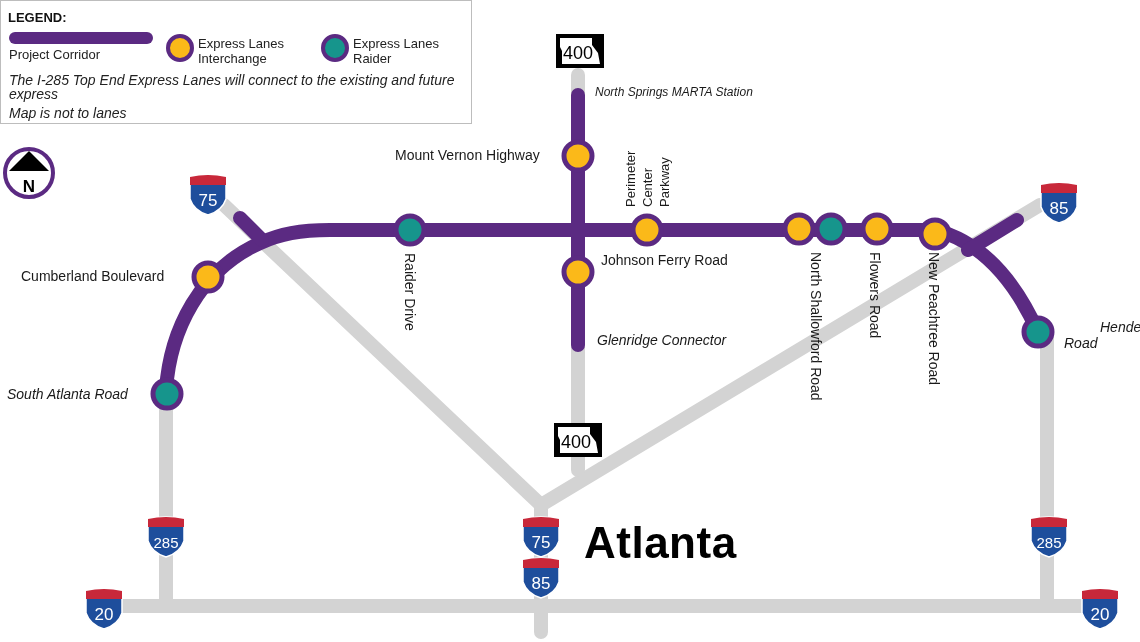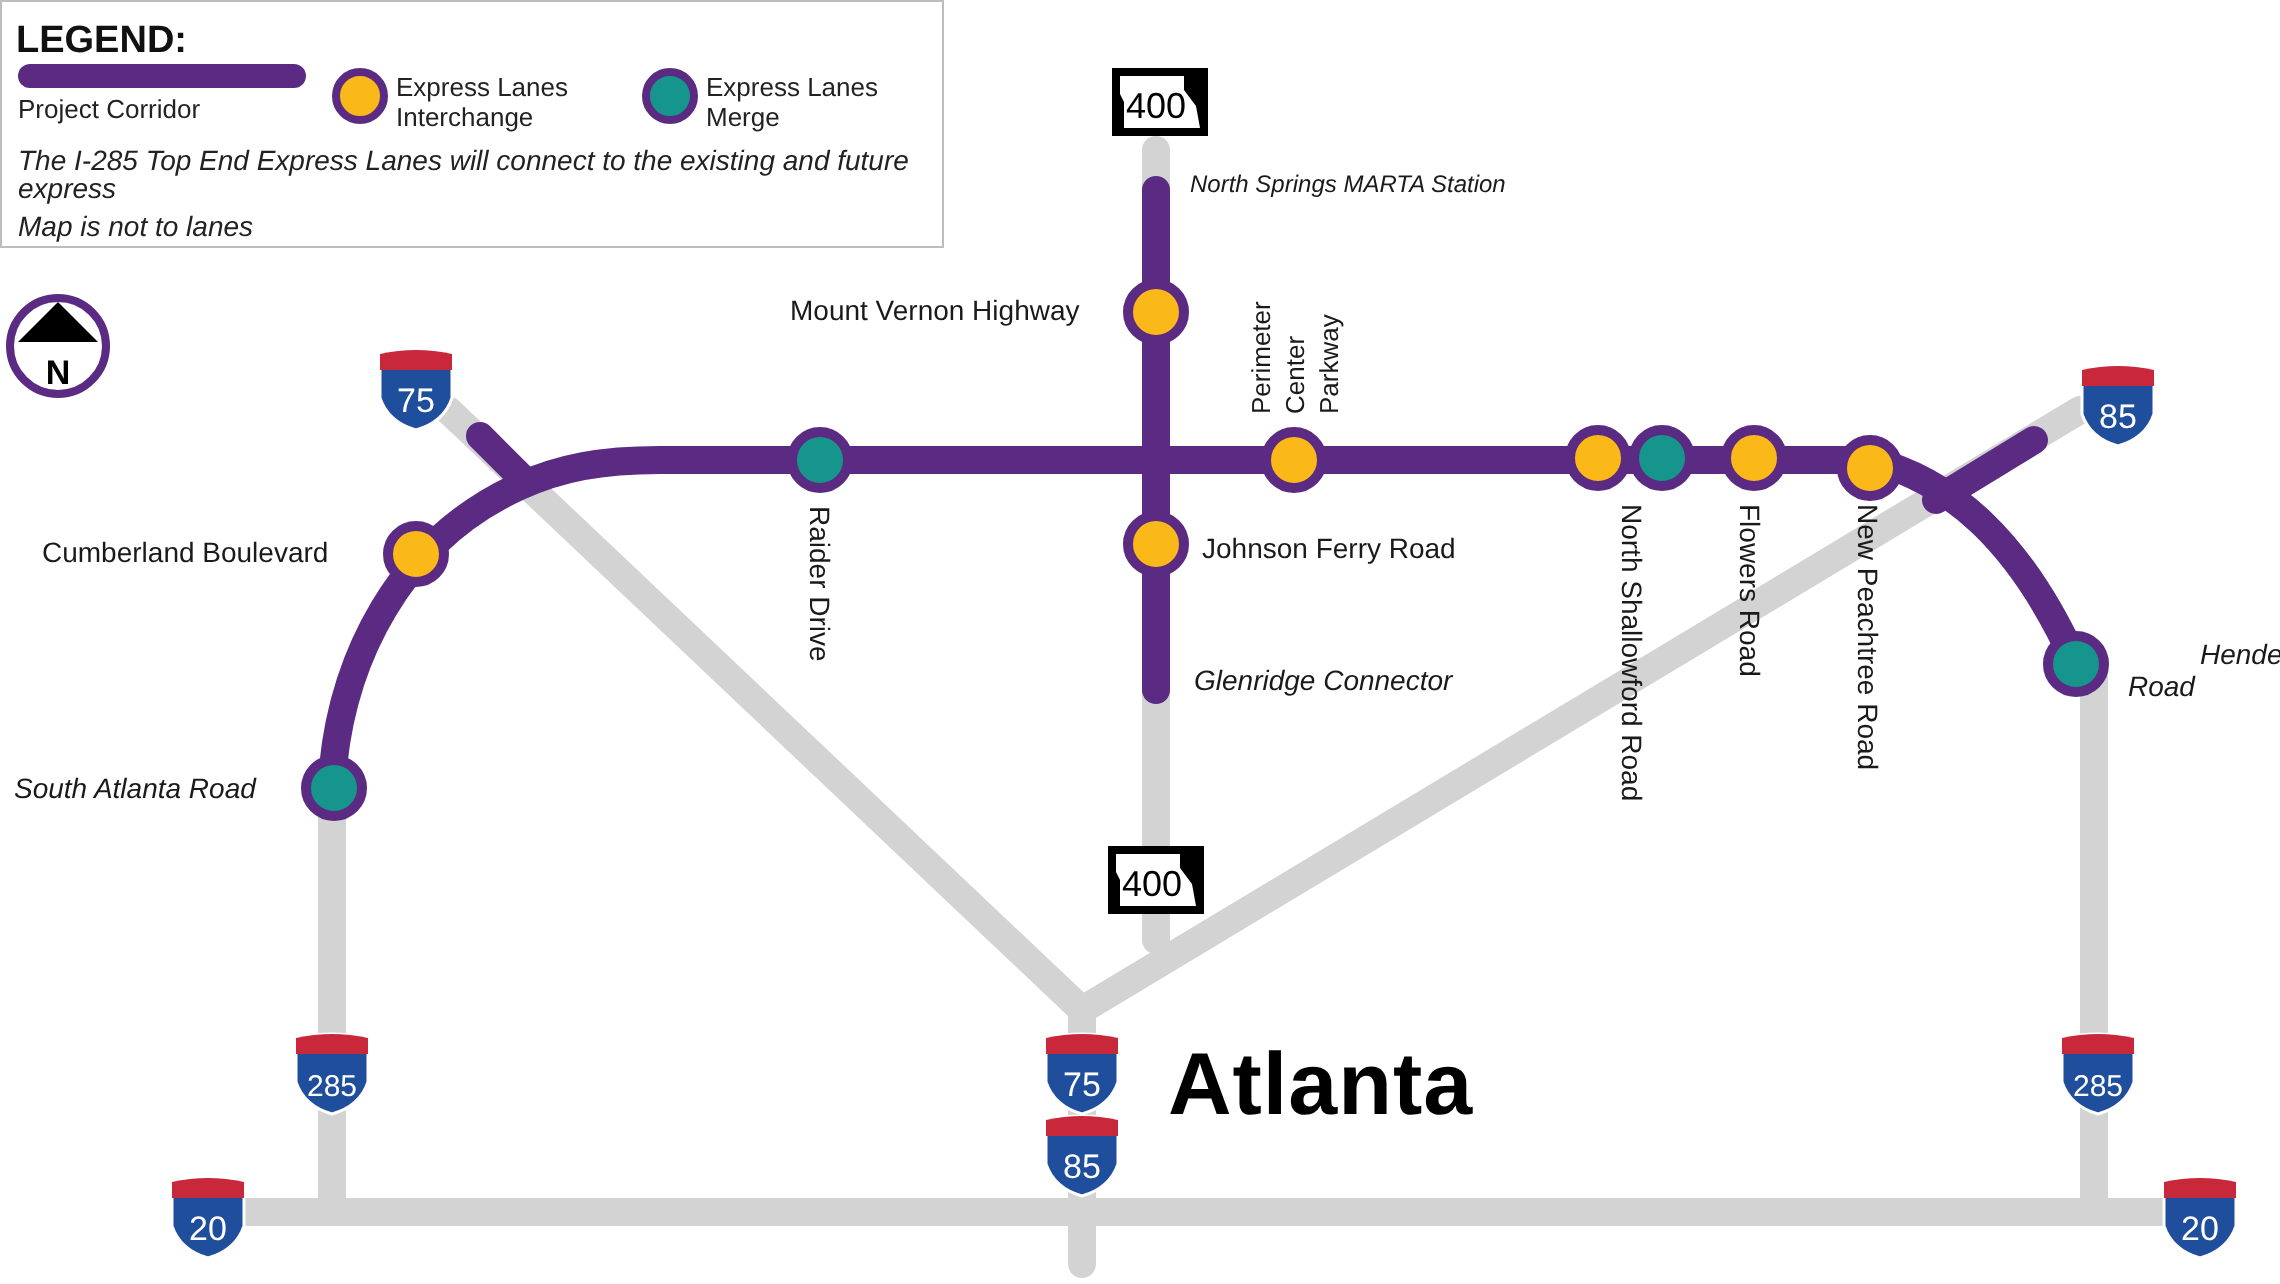--- a/index.html
+++ b/index.html
@@ -1,19 +1,19 @@
 <!DOCTYPE html>
 <html><head>
 <meta charset="utf-8">
 <style>
   html, body { margin:0; padding:0; background:#ffffff; }
   body { width:1140px; height:642px; position:relative; overflow:hidden; font-family:"Liberation Sans", sans-serif; }
   #map { position:absolute; left:0; top:0; width:1140px; height:642px; }
   .legend { position:absolute; left:0; top:0; width:472px; height:124px; border:1.5px solid #bdbdbd; background:#fff; box-sizing:border-box; }
-  .legend-title { position:absolute; left:7px; top:9px; font-weight:bold; font-size:19px; color:#111; }
+  .legend-title { position:absolute; left:7px; top:9px; font-weight:bold; font-size:13px; color:#111; }
   .legend-bar { position:absolute; left:8px; top:31px; width:144px; height:12px; border-radius:6px; background:#5b2a82; }
   .legend-corridor { position:absolute; left:8px; top:46px; font-size:13px; color:#222; }
   .legend-dot { position:absolute; width:20px; height:20px; border-radius:50%; border:4px solid #5b2a82; }
   .legend-dot.ic { left:165px; top:33px; background:#fbb919; }
   .legend-dot.mg { left:320px; top:33px; background:#16958c; }
   .legend-lbl { position:absolute; font-size:13px; color:#222; line-height:15px; }
   .legend-note { position:absolute; left:8px; font-size:14px; font-style:italic; color:#222; line-height:14px; }
   .lbl { position:absolute; font-size:14px; color:#1a1a1a; white-space:nowrap; }
   .lbl.it { font-style:italic; }
   .vlbl { position:absolute; font-size:14px; color:#1a1a1a; white-space:nowrap; transform-origin:0 0; transform:rotate(90deg); }
@@ -115,33 +115,33 @@
 
 <div class="legend">
   <div class="legend-title">LEGEND:</div>
   <div class="legend-bar"></div>
   <div class="legend-corridor">Project Corridor</div>
   <div class="legend-dot ic"></div>
   <div class="legend-lbl" style="left:197px;top:35px;">Express Lanes</div>
   <div class="legend-lbl" style="left:197px;top:50px;">Interchange</div>
   <div class="legend-dot mg"></div>
   <div class="legend-lbl" style="left:352px;top:35px;">Express Lanes</div>
-  <div class="legend-lbl" style="left:352px;top:50px;">Merge</div>
+  <div class="legend-lbl" style="left:352px;top:50px;">Raider</div>
   <div class="legend-note" style="top:72px;">The I-285 Top End Express Lanes will connect to the existing and future express</div>
   <div class="legend-note" style="top:105px;">Map is not to lanes</div>
 </div>
 
 <div class="lbl it" style="left:595px;top:85px;font-size:12px;">North Springs MARTA Station</div>
 <div class="lbl" style="left:395px;top:147px;">Mount Vernon Highway</div>
 <div class="vlbl-up" style="left:624px;top:207px;">Perimeter</div>
 <div class="vlbl-up" style="left:641px;top:207px;">Center</div>
 <div class="vlbl-up" style="left:658px;top:207px;">Parkway</div>
 <div class="lbl" style="left:21px;top:268px;">Cumberland Boulevard</div>
 <div class="vlbl" style="left:418px;top:253px;">Raider Drive</div>
-<div class="lbl" style="left:601px;top:266px;">Johnson Ferry Road</div>
+<div class="lbl" style="left:601px;top:252px;">Johnson Ferry Road</div>
 <div class="lbl it" style="left:597px;top:332px;">Glenridge Connector</div>
 <div class="vlbl" style="left:824px;top:252px;">North Shallowford Road</div>
 <div class="vlbl" style="left:883px;top:252px;">Flowers Road</div>
 <div class="vlbl" style="left:942px;top:252px;">New Peachtree Road</div>
 <div class="lbl it" style="left:1100px;top:319px;">Henderson</div>
 <div class="lbl it" style="left:1064px;top:335px;">Road</div>
 <div class="lbl it" style="left:7px;top:386px;">South Atlanta Road</div>
 
 <div class="city">Atlanta</div>
 

